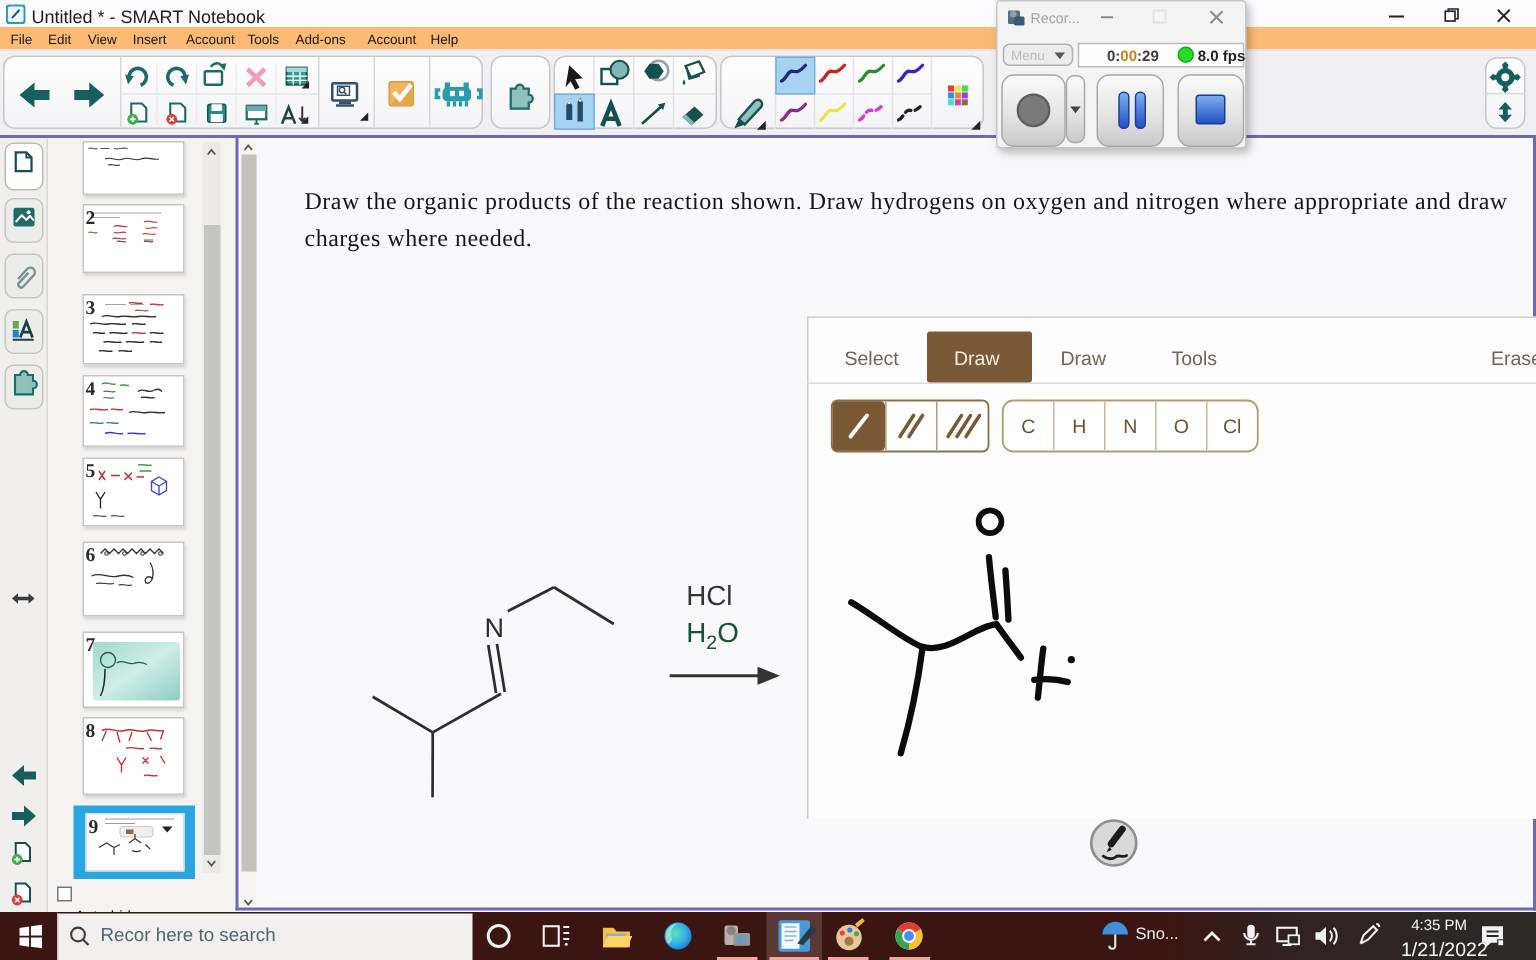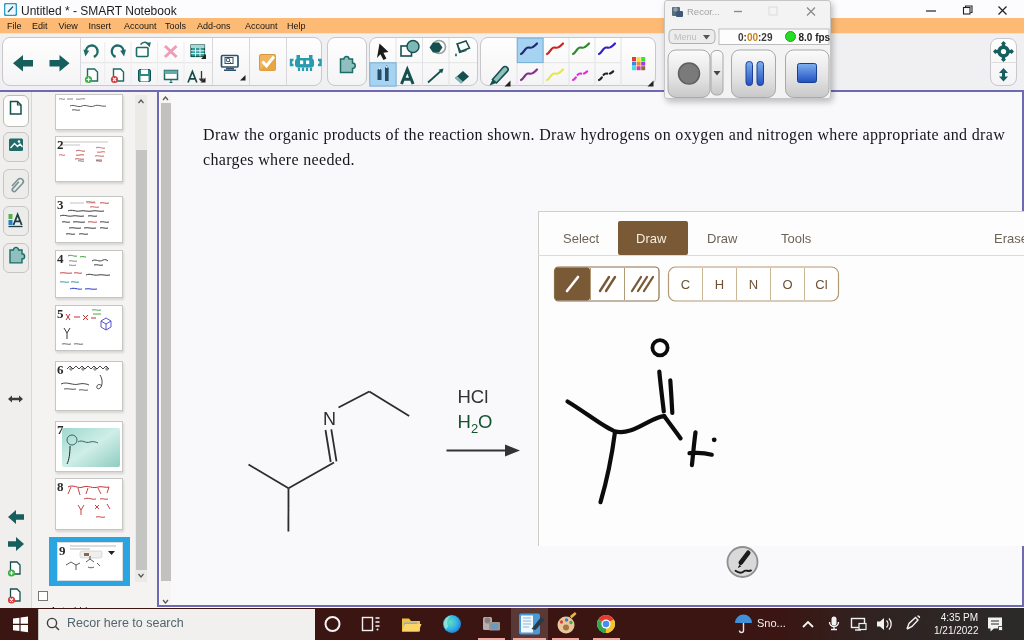--- a/index.html
+++ b/index.html
@@ -563,13 +563,13 @@
 
   <path d="M907 21 l2 -5.5 6.5 -6 2.5 2.5 -6 6.5 -5 2.5" fill="none" stroke="#f2f2f2" stroke-width="1.4"></path>
   <path d="M917.5 8 a2 2 0 0 1 2 2" stroke="#f2f2f2" stroke-width="1.3" fill="none"></path>
 
   <path d="M988 9.5 h14 v11 h-8 l-3.5 3 v-3 h-2.5 Z" fill="#f2f2f2"></path>
   <path d="M991 13 h8 m-8 3 h8" stroke="#2b2a29" stroke-width="1.2"></path>
   <path d="M998.5 18.5 h4 v4 l-4 0 Z" fill="#f2f2f2" stroke="#2b2a29" stroke-width="0.8"></path>
 </svg>
 <div class="abs" style="left:757px;top:617px;font-size:11px;color:#f2f2f2">Sno...</div>
 <div class="abs" style="left:938px;top:612px;width:40px;text-align:right;font-size:10px;color:#f5f5f5">4:35 PM</div>
-<div class="abs" style="left:934px;top:625px;width:48px;font-size:10px;color:#f5f5f5">1/21/2022</div>
+<div class="abs" style="left:934px;top:625px;width:48px;text-align:center;font-size:13px;color:#f5f5f5">1/21/2022</div>
 
 </body></html>

